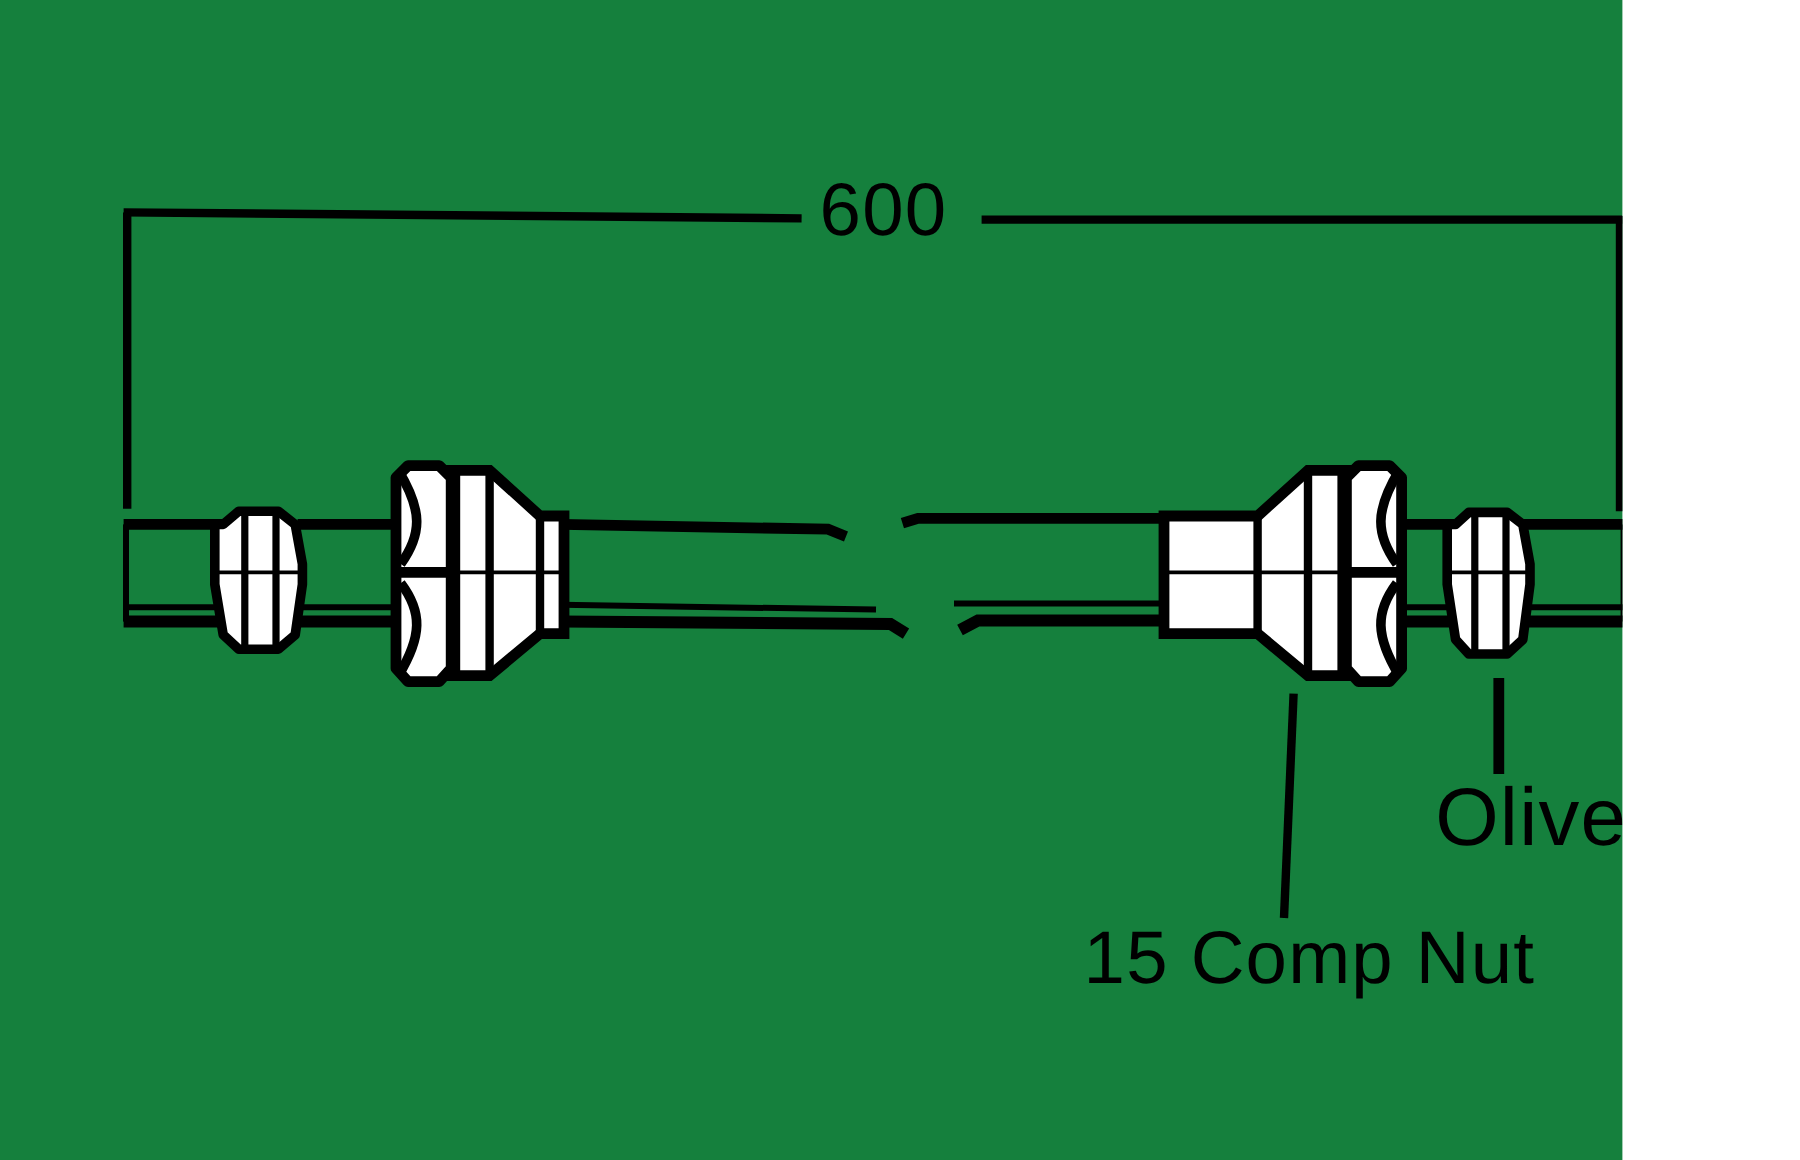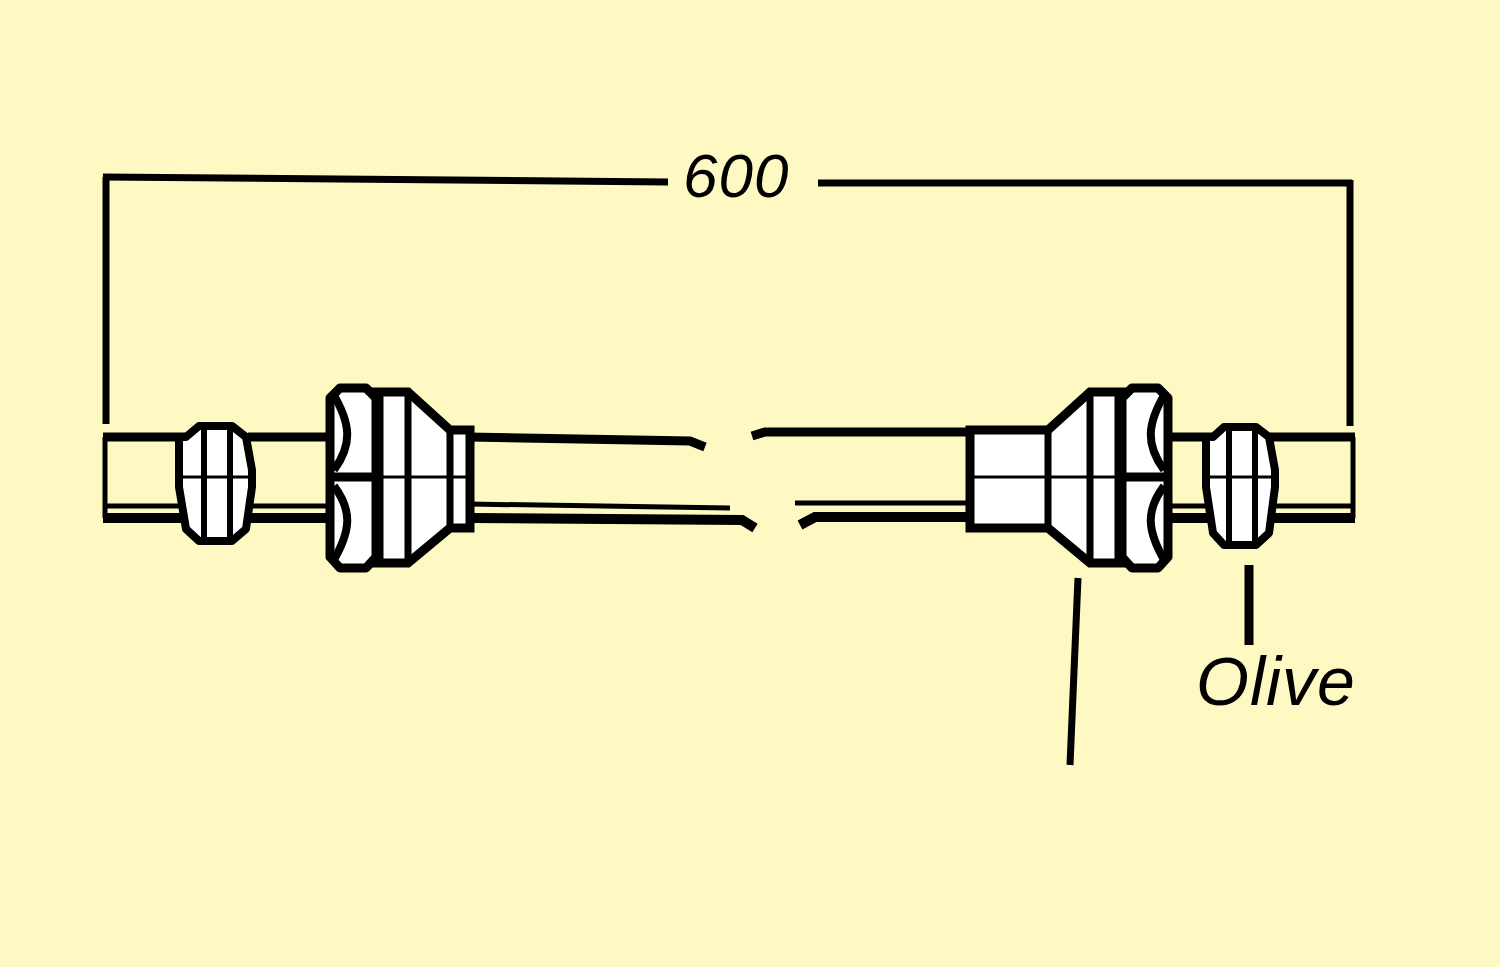--- a/index.html
+++ b/index.html
@@ -5,25 +5,24 @@
   html, body {
     margin: 0;
     padding: 0;
     background: #ffffff;
   }
   body {
     font-family: "Liberation Sans", sans-serif;
   }
   #canvas {
     position: relative;
-    width: 1500px;
+    width: 1352px;
     height: 967px;
-    background: #fef9c3;
+    background: #15803d;
     overflow: hidden;
-    font-style: italic;
   }
   #drawing {
     position: absolute;
     left: 0;
     top: 0;
     width: 1500px;
     height: 967px;
   }
   .dim-text {
     position: absolute;
@@ -174,14 +173,15 @@
       <line x1="1078" y1="578" x2="1070" y2="765" stroke-width="7"></line>
       <line x1="1249" y1="565" x2="1249" y2="645" stroke-width="9"></line>
     </g>
 
   </svg>
 
   <div class="dim-text" id="label-600">600</div>
 
   <div class="dim-text" id="label-olive">Olive</div>
 
+  <div class="dim-text" id="label-compnut">15 Comp Nut</div>
 
 </div>
 
 </body></html>

